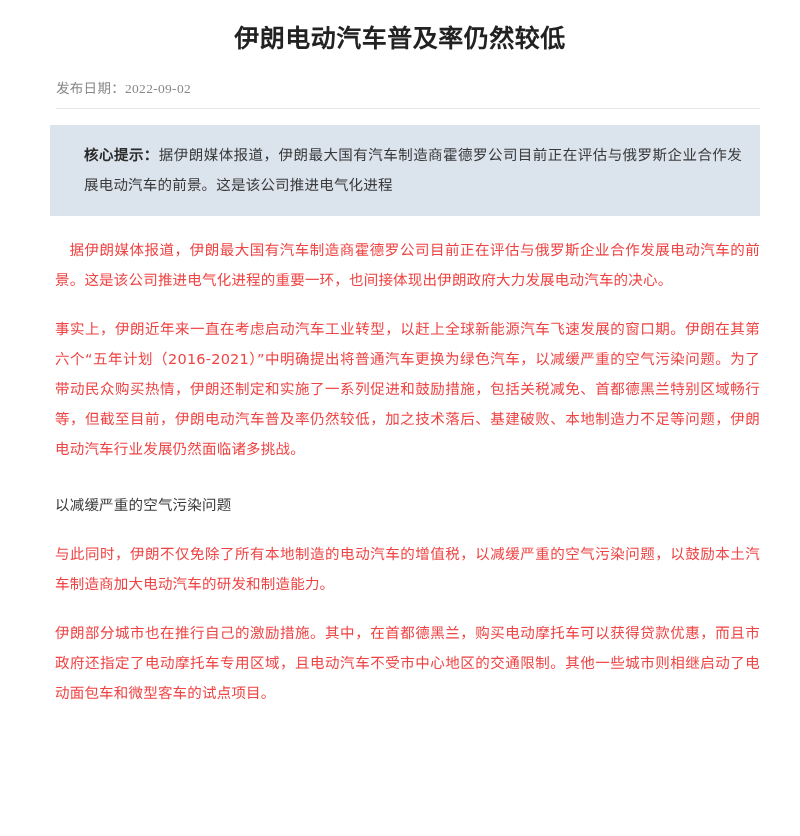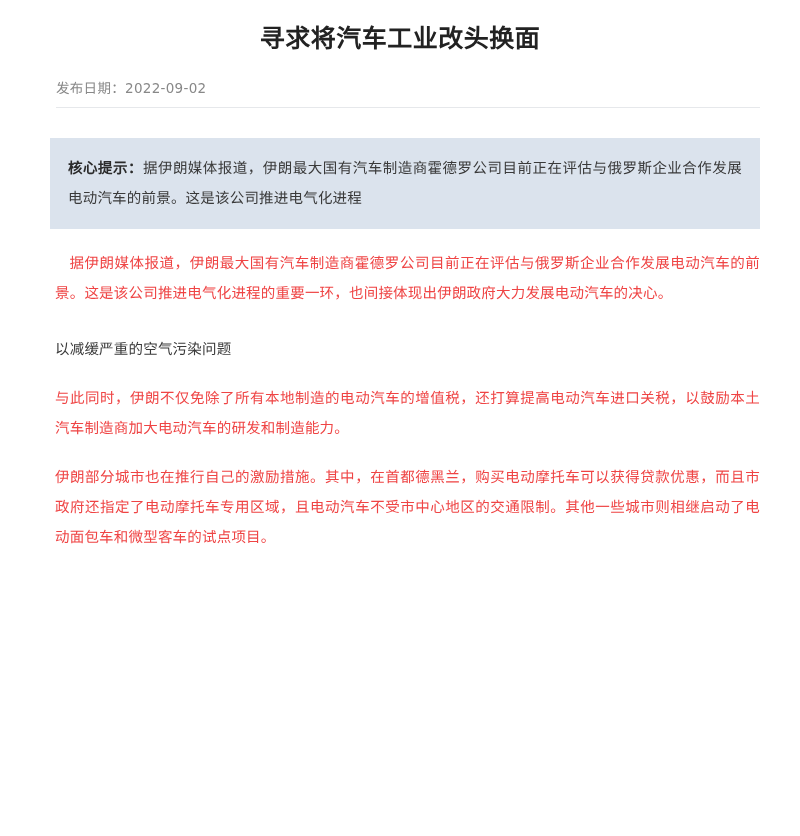--- a/index.html
+++ b/index.html
@@ -40,33 +40,34 @@
   
   .meta-row {
     padding: 22px 0 0 56px;
   }
 
   .publish-date {
     font-size: 13.5px;
     line-height: 20px;
     color: #888888;
     letter-spacing: 0.3px;
+    font-family: Liberation Serif, serif;
   }
 
   
   .divider {
     margin: 9px 40px 0 56px;
     height: 1px;
     background: #e6e8eb;
   }
 
   
   .summary-box {
-    margin: 30px 40px 0 50px;
-    padding: 15px 18px 16px 18px;
+    margin: 16px 40px 0 50px;
+    padding: 15px 18px 16px 34px;
     background: #dbe3ed;
     box-sizing: border-box;
   }
 
   .summary-text {
     margin: 0;
     font-size: 14.5px;
     line-height: 30px;
     color: #3a3a3a;
     text-align: justify;
@@ -103,39 +104,40 @@
     line-height: 30px;
     color: #3a3a3a;
     letter-spacing: 0.2px;
   }
 </style>
 </head>
 <body>
 
 <div class="page">
 
-  <h1 class="article-title">寻求将汽车工业改头换面</h1>
+  <h1 class="article-title">伊朗电动汽车普及率仍然较低</h1>
 
   <div class="meta-row">
     <span class="publish-date">发布日期：2022-09-02</span>
   </div>
 
   <div class="divider"></div>
 
   <div class="summary-box">
     <p class="summary-text"><span class="lead-label">核心提示：</span><span>据伊朗媒体报道，伊朗最大国有汽车制造商霍德罗公司目前正在评估与俄罗斯企业合作发展电动汽车的前景。这是该公司推进电气化进程</span></p>
   </div>
 
   <div class="article-body">
 
     <p class="body-paragraph indented">据伊朗媒体报道，伊朗最大国有汽车制造商霍德罗公司目前正在评估与俄罗斯企业合作发展电动汽车的前景。这是该公司推进电气化进程的重要一环，也间接体现出伊朗政府大力发展电动汽车的决心。</p>
 
+    <p class="body-paragraph">事实上，伊朗近年来一直在考虑启动汽车工业转型，以赶上全球新能源汽车飞速发展的窗口期。伊朗在其第六个“五年计划（2016-2021）”中明确提出将普通汽车更换为绿色汽车，以减缓严重的空气污染问题。为了带动民众购买热情，伊朗还制定和实施了一系列促进和鼓励措施，包括关税减免、首都德黑兰特别区域畅行等，但截至目前，伊朗电动汽车普及率仍然较低，加之技术落后、基建破败、本地制造力不足等问题，伊朗电动汽车行业发展仍然面临诸多挑战。</p>
 
     <h2 class="section-heading">以减缓严重的空气污染问题</h2>
 
 
-    <p class="body-paragraph">与此同时，伊朗不仅免除了所有本地制造的电动汽车的增值税，还打算提高电动汽车进口关税，以鼓励本土汽车制造商加大电动汽车的研发和制造能力。</p>
+    <p class="body-paragraph">与此同时，伊朗不仅免除了所有本地制造的电动汽车的增值税，以减缓严重的空气污染问题，以鼓励本土汽车制造商加大电动汽车的研发和制造能力。</p>
 
     <p class="body-paragraph">伊朗部分城市也在推行自己的激励措施。其中，在首都德黑兰，购买电动摩托车可以获得贷款优惠，而且市政府还指定了电动摩托车专用区域，且电动汽车不受市中心地区的交通限制。其他一些城市则相继启动了电动面包车和微型客车的试点项目。</p>
 
   </div>
 
 </div>
 
 </body></html>

